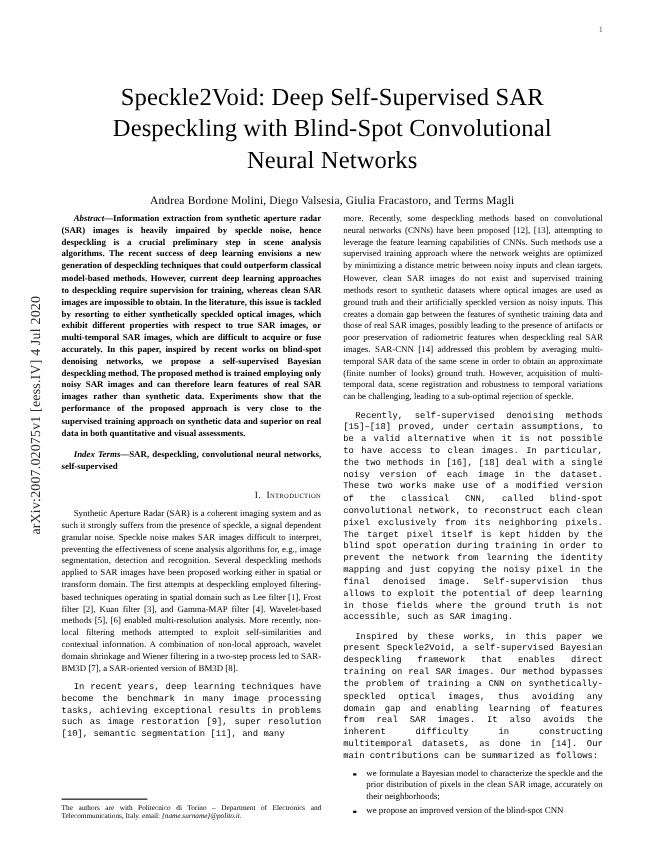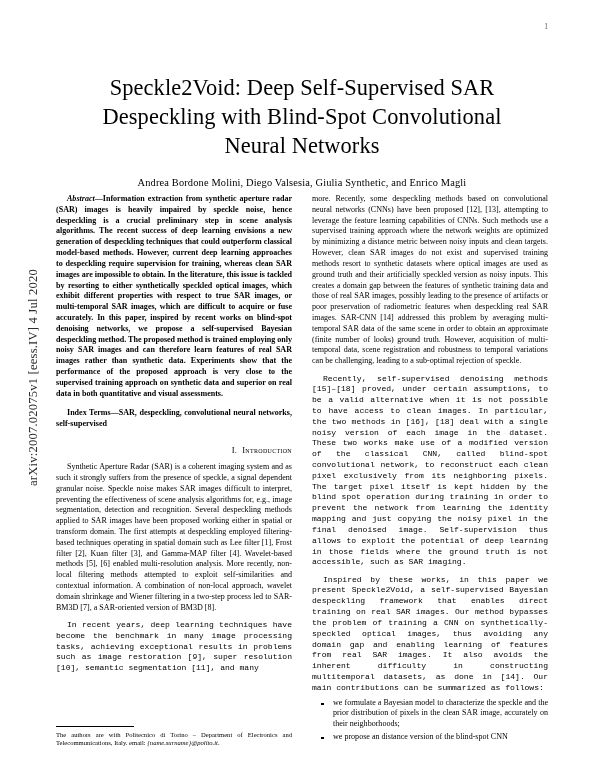--- a/index.html
+++ b/index.html
@@ -97,20 +97,21 @@
   .abstract-lead {
     font-style: italic;
     font-weight: bold;
   }
   .indexterms {
     font-weight: bold;
     margin-top: 9px !important;
     text-indent: 11px;
   }
   .indexterms .it-lead {
+    font-style: italic;
   }
 
   .sec-head {
     text-align: right;
     font-size: 8.6px;
     margin: 15px 0 7px 0;
     font-variant: small-caps;
     letter-spacing: 0.3px;
   }
   .sec-head .numeral { font-variant: normal; }
@@ -164,21 +165,21 @@
 <body>
 
 <div class="page">
 
   <div class="arxiv-stamp">arXiv:2007.02075v1  [eess.IV]  4 Jul 2020</div>
 
   <div class="folio">1</div>
 
   <div class="title-block">
     <h1 class="paper-title">Speckle2Void: Deep Self-Supervised SAR Despeckling with Blind-Spot Convolutional Neural Networks</h1>
-    <div class="authors">Andrea Bordone Molini, Diego Valsesia, Giulia Synthetic, and Enrico Magli</div>
+    <div class="authors">Andrea Bordone Molini, Diego Valsesia, Giulia Fracastoro, and Terms Magli</div>
   </div>
 
   <div class="columns">
 
     <div class="col">
 
       <p class="abstract-text indent"><span class="abstract-lead">Abstract</span><span>—</span><span>Information extraction from synthetic aperture radar (SAR) images is heavily impaired by speckle noise, hence despeckling is a crucial preliminary step in scene analysis algorithms. The recent success of deep learning envisions a new generation of despeckling techniques that could outperform classical model-based methods. However, current deep learning approaches to despeckling require supervision for training, whereas clean SAR images are impossible to obtain. In the literature, this issue is tackled by resorting to either synthetically speckled optical images, which exhibit different properties with respect to true SAR images, or multi-temporal SAR images, which are difficult to acquire or fuse accurately. In this paper, inspired by recent works on blind-spot denoising networks, we propose a self-supervised Bayesian despeckling method. The proposed method is trained employing only noisy SAR images and can therefore learn features of real SAR images rather than synthetic data. Experiments show that the performance of the proposed approach is very close to the supervised training approach on synthetic data and superior on real data in both quantitative and visual assessments.</span></p>
 
       <p class="indexterms"><span class="it-lead">Index Terms</span><span>—</span><span>SAR, despeckling, convolutional neural networks, self-supervised</span></p>
 
@@ -190,21 +191,21 @@
     </div>
 
     <div class="col">
 
       <p>more. Recently, some despeckling methods based on convolutional neural networks (CNNs) have been proposed [12], [13], attempting to leverage the feature learning capabilities of CNNs. Such methods use a supervised training approach where the network weights are optimized by minimizing a distance metric between noisy inputs and clean targets. However, clean SAR images do not exist and supervised training methods resort to synthetic datasets where optical images are used as ground truth and their artificially speckled version as noisy inputs. This creates a domain gap between the features of synthetic training data and those of real SAR images, possibly leading to the presence of artifacts or poor preservation of radiometric features when despeckling real SAR images. SAR-CNN [14] addressed this problem by averaging multi-temporal SAR data of the same scene in order to obtain an approximate (finite number of looks) ground truth. However, acquisition of multi-temporal data, scene registration and robustness to temporal variations can be challenging, leading to a sub-optimal rejection of speckle.</p>
       <p class="indent gap">Recently, self-supervised denoising methods [15]–[18] proved, under certain assumptions, to be a valid alternative when it is not possible to have access to clean images. In particular, the two methods in [16], [18] deal with a single noisy version of each image in the dataset. These two works make use of a modified version of the classical CNN, called blind-spot convolutional network, to reconstruct each clean pixel exclusively from its neighboring pixels. The target pixel itself is kept hidden by the blind spot operation during training in order to prevent the network from learning the identity mapping and just copying the noisy pixel in the final denoised image. Self-supervision thus allows to exploit the potential of deep learning in those fields where the ground truth is not accessible, such as SAR imaging.</p>
       <p class="indent gap">Inspired by these works, in this paper we present Speckle2Void, a self-supervised Bayesian despeckling framework that enables direct training on real SAR images. Our method bypasses the problem of training a CNN on synthetically-speckled optical images, thus avoiding any domain gap and enabling learning of features from real SAR images. It also avoids the inherent difficulty in constructing multitemporal datasets, as done in [14]. Our main contributions can be summarized as follows:</p>
 
       <ul class="contrib">
         <li>we formulate a Bayesian model to characterize the speckle and the prior distribution of pixels in the clean SAR image, accurately on their neighborhoods;</li>
-        <li>we propose an distance version of the blind-spot CNN</li>
+        <li>we propose an improved version of the blind-spot CNN</li>
       </ul>
 
     </div>
 
   </div>
 
   <div class="footnote">
     <div class="footnote-rule"></div>
     <p><span>The authors are with Politecnico di Torino – Department of Electronics and Telecommunications, Italy. email: </span><span class="email">{name.surname}@polito.it</span><span>.</span></p>
   </div>

